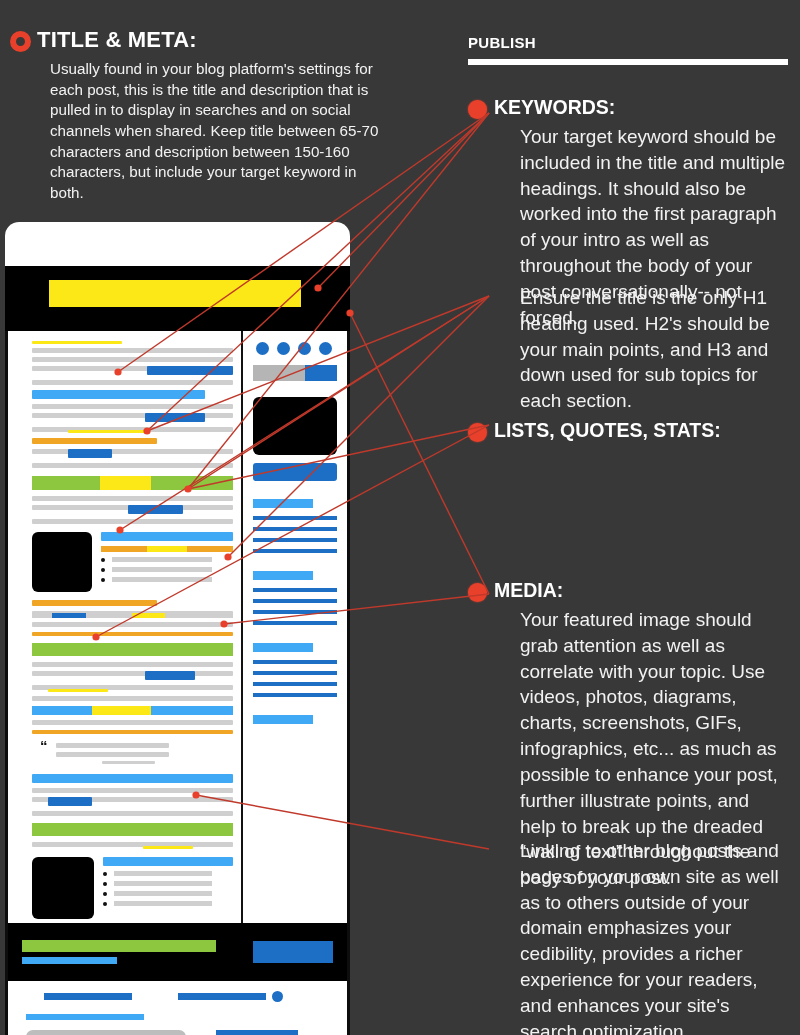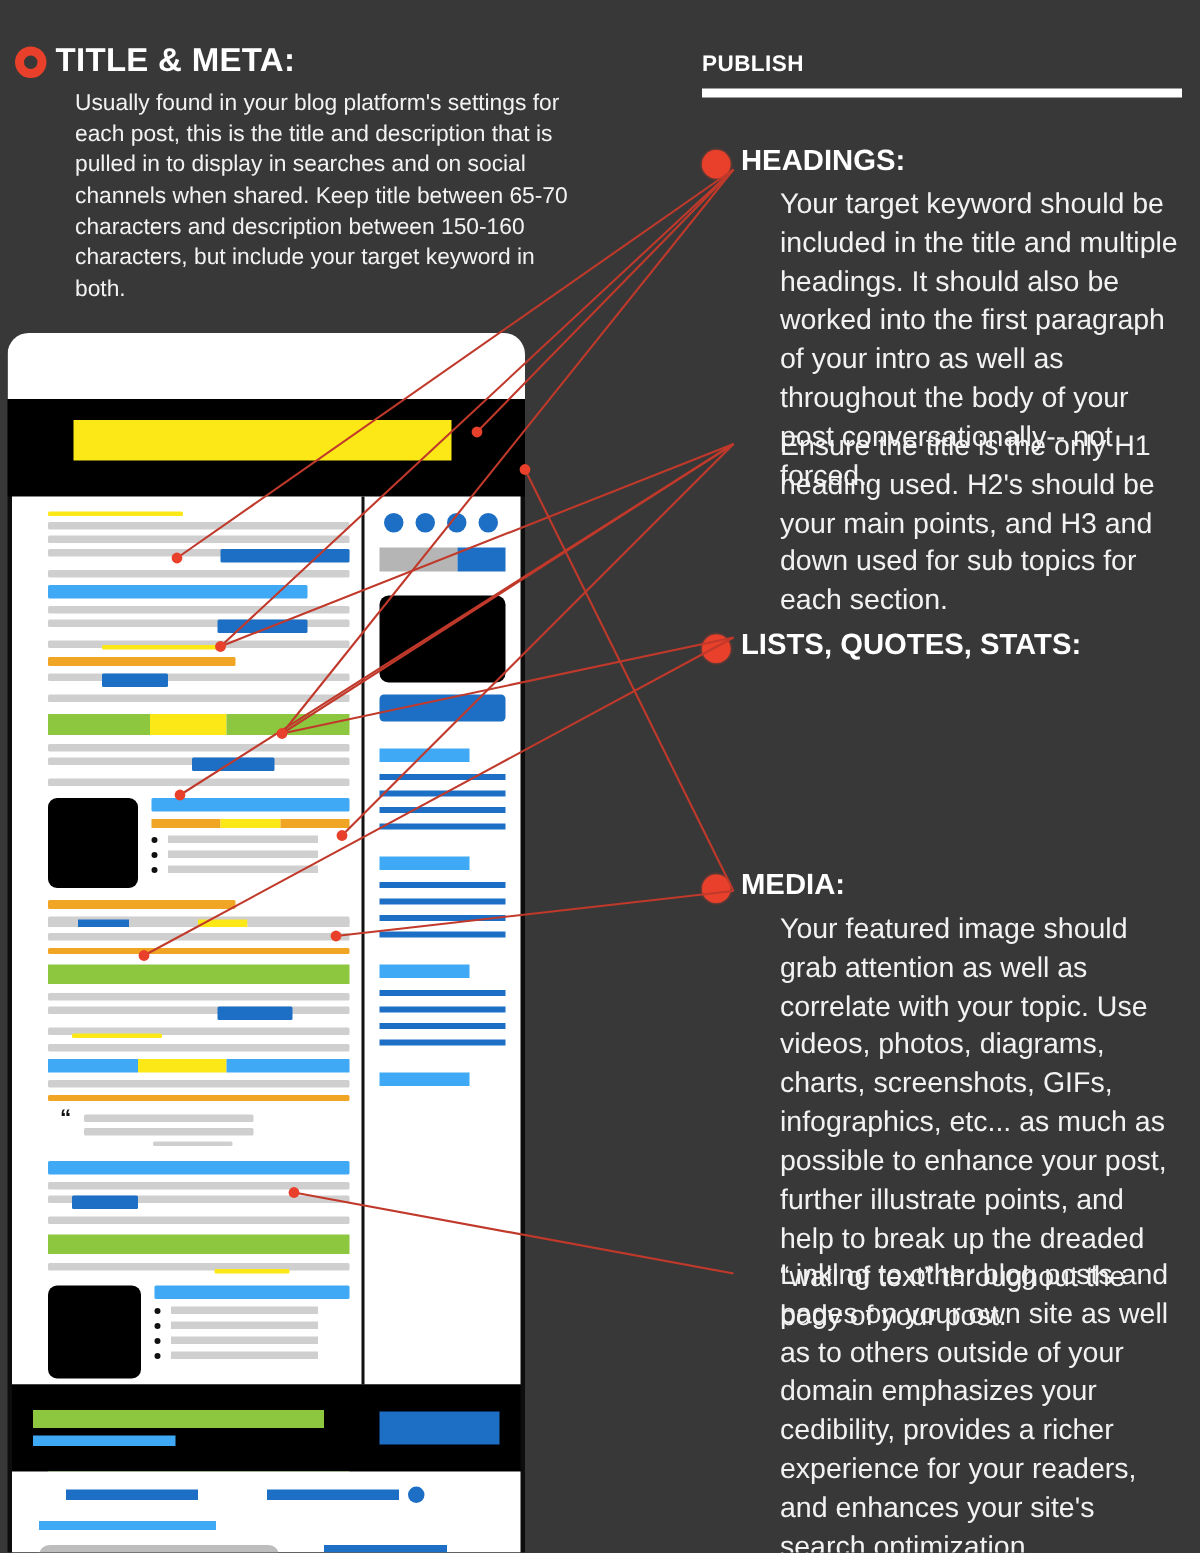--- a/index.html
+++ b/index.html
@@ -112,21 +112,21 @@
   </div>
 
   <div class="pub-wrap">
     <div class="pub-title">PUBLISH</div>
     <div class="pub-rule"></div>
   </div>
 
   <div class="sec" style="top:97px;">
     <div class="sec-head-row">
       <div class="dot"></div>
-      <div class="sec-title">HEADINGS:</div>
+      <div class="sec-title">KEYWORDS:</div>
     </div>
     <div class="sec-body">Your target keyword should be included in the title and multiple headings. It should also be worked into the first paragraph of your intro as well as throughout the body of your post conversationally-- not forced.</div>
   </div>
 
   <div class="sec" style="top:280px;">
     <div class="sec-body">Ensure the title is the only H1 heading used. H2's should be your main points, and H3 and down used for sub topics for each section.</div>
   </div>
 
   <div class="sec" style="top:420px;">
     <div class="sec-head-row">

